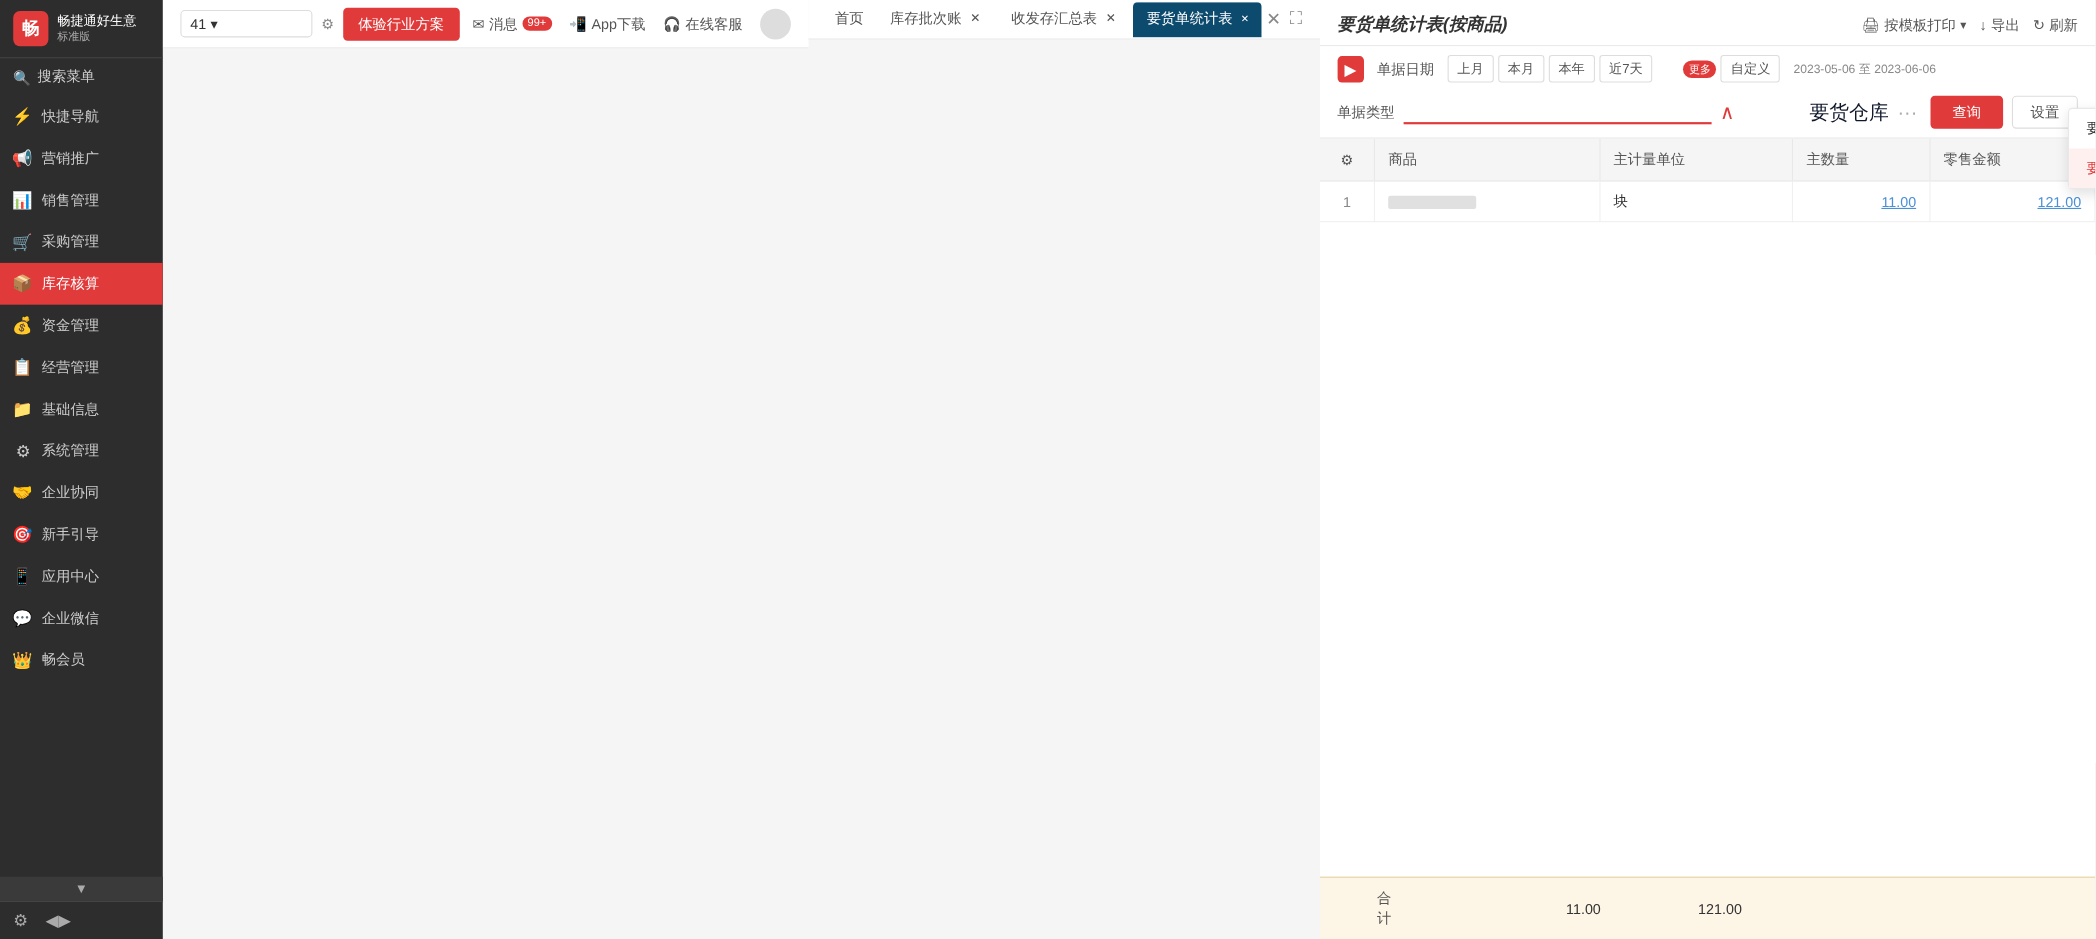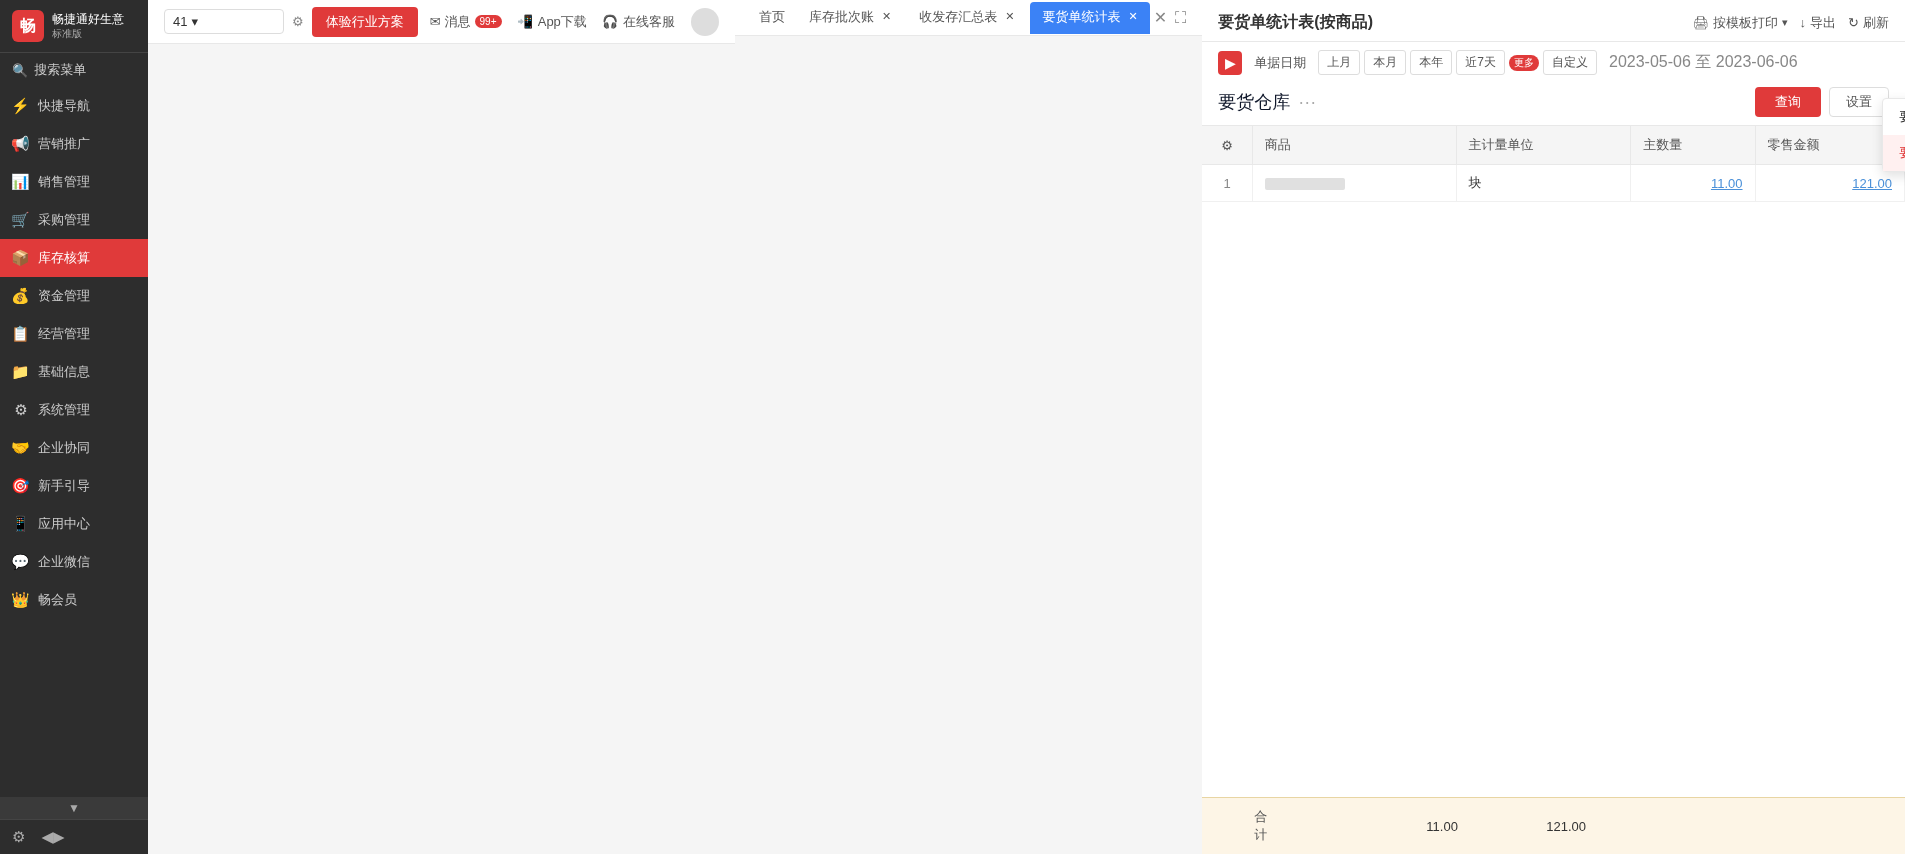--- a/index.html
+++ b/index.html
@@ -158,22 +158,23 @@
       gap: 6px;
       cursor: pointer;
       font-size: 13px;
       color: #555;
       border-bottom: 2px solid transparent;
       white-space: nowrap;
       justify-content: flex-end;
     }
     .tab-item.active {
       color: white;
-      background: #3b82f6;
+      background: #0c4a6e;
       border-radius: 4px 4px 0 0;
+      font-family: Liberation Mono, monospace;
     }
     .tab-close { font-size: 11px; color: inherit; cursor: pointer; margin-left: 2px; }
     .tab-home { color: #555; font-size: 13px; padding: 6px 8px; }
     .tabsbar-right { margin-left: auto; display: flex; align-items: center; gap: 8px; }
     .tabsbar-right-icon { color: #888; cursor: pointer; font-size: 16px; }
 
     
     .page-content {
       flex: 1;
       overflow: hidden;
@@ -184,21 +185,21 @@
 
     .page-header {
       background: white;
       padding: 12px 16px 8px;
       display: flex;
       align-items: center;
       justify-content: space-between;
       border-bottom: 1px solid #e8e8e8;
       flex-shrink: 0;
     }
-    .page-title { font-size: 16px; font-weight: bold; color: #333; }
+    .page-title { font-size: 16px; font-weight: bold; color: #333; font-style: italic; }
     .page-header-actions { display: flex; align-items: center; gap: 12px; }
     .action-btn {
       display: flex;
       align-items: center;
       gap: 4px;
       color: #555;
       cursor: pointer;
       font-size: 13px;
       border: none;
       background: none;
@@ -241,22 +242,23 @@
       color: #555;
       background: white;
     }
     .date-btn.custom { color: #555; }
     .hot-badge {
       background: #e03a3a;
       color: white;
       border-radius: 8px;
       padding: 1px 5px;
       font-size: 10px;
-    }
-    .date-range-text { font-size: 16px; color: #888; }
+      margin-left: 24px;
+    }
+    .date-range-text { font-size: 11px; color: #888; }
 
     .filter-type-group { display: flex; align-items: center; gap: 8px; flex: 1; }
     .filter-type-label { color: #555; font-size: 13px; white-space: nowrap; }
     .filter-type-input {
       flex: 1;
       max-width: 280px;
       border: none;
       border-bottom: 2px solid #e03a3a;
       outline: none;
       font-size: 13px;
@@ -548,20 +550,25 @@
         <button class="date-btn">上月</button>
         <button class="date-btn">本月</button>
         <button class="date-btn">本年</button>
         <button class="date-btn">近7天</button>
         <span class="hot-badge">更多</span>
         <button class="date-btn custom">自定义</button>
       </div>
 
       <span class="date-range-text">2023-05-06 至 2023-06-06</span>
 
+      <div class="filter-type-group">
+        <span class="filter-type-label">单据类型</span>
+        <input class="filter-type-input" type="text" value="" placeholder="" style="">
+        <span class="filter-type-clear">∧</span>
+      </div>
 
       <div class="warehouse-group">
         <span class="warehouse-label">要货仓库</span>
         <span class="warehouse-dots">···</span>
       </div>
 
       <div class="filter-actions">
         <button class="query-btn">查询</button>
         <button class="settings-btn">设置</button>
       </div>

